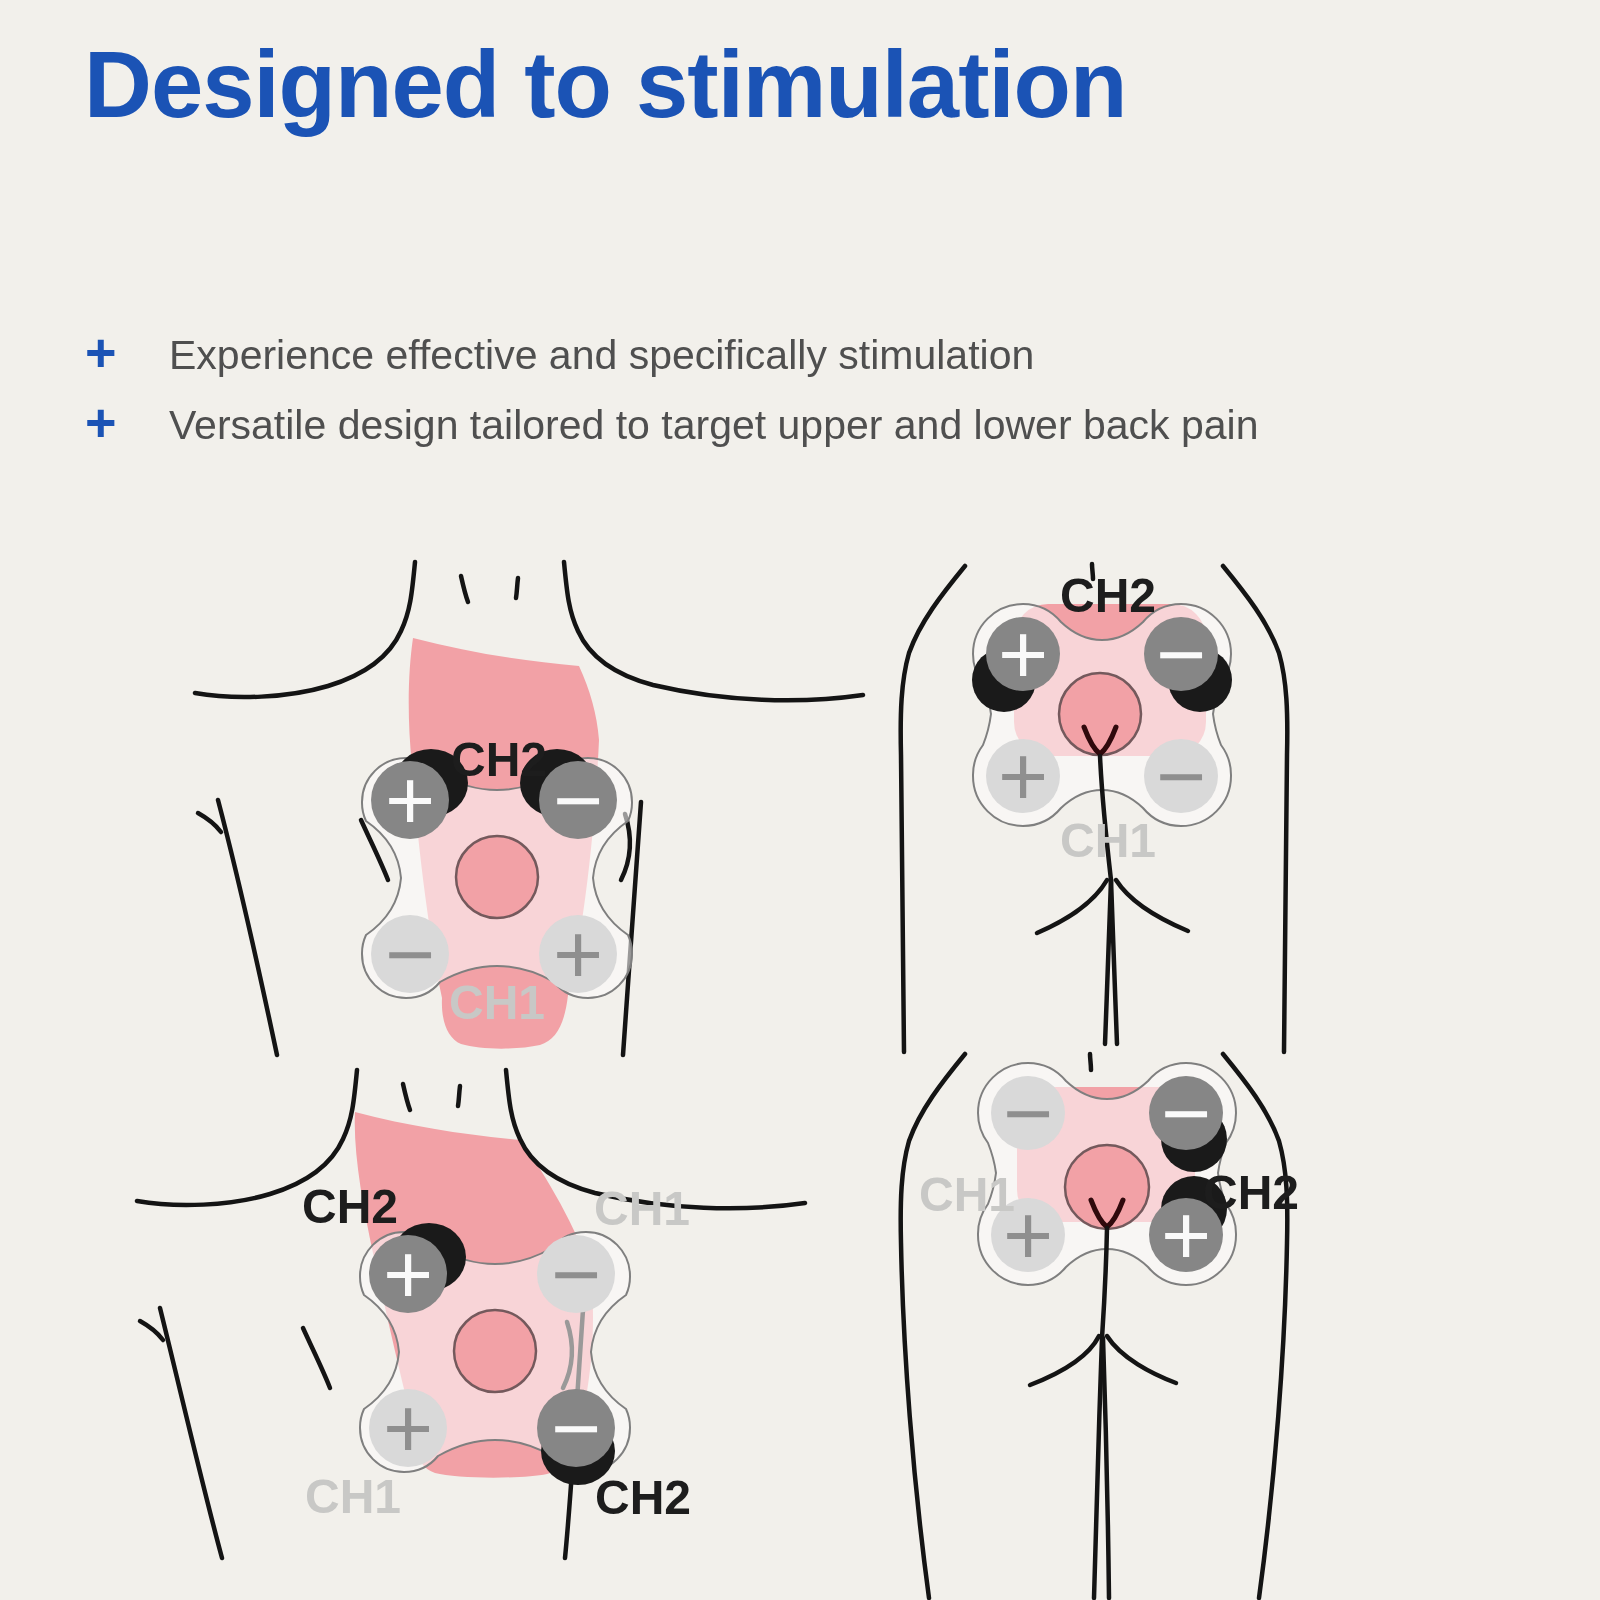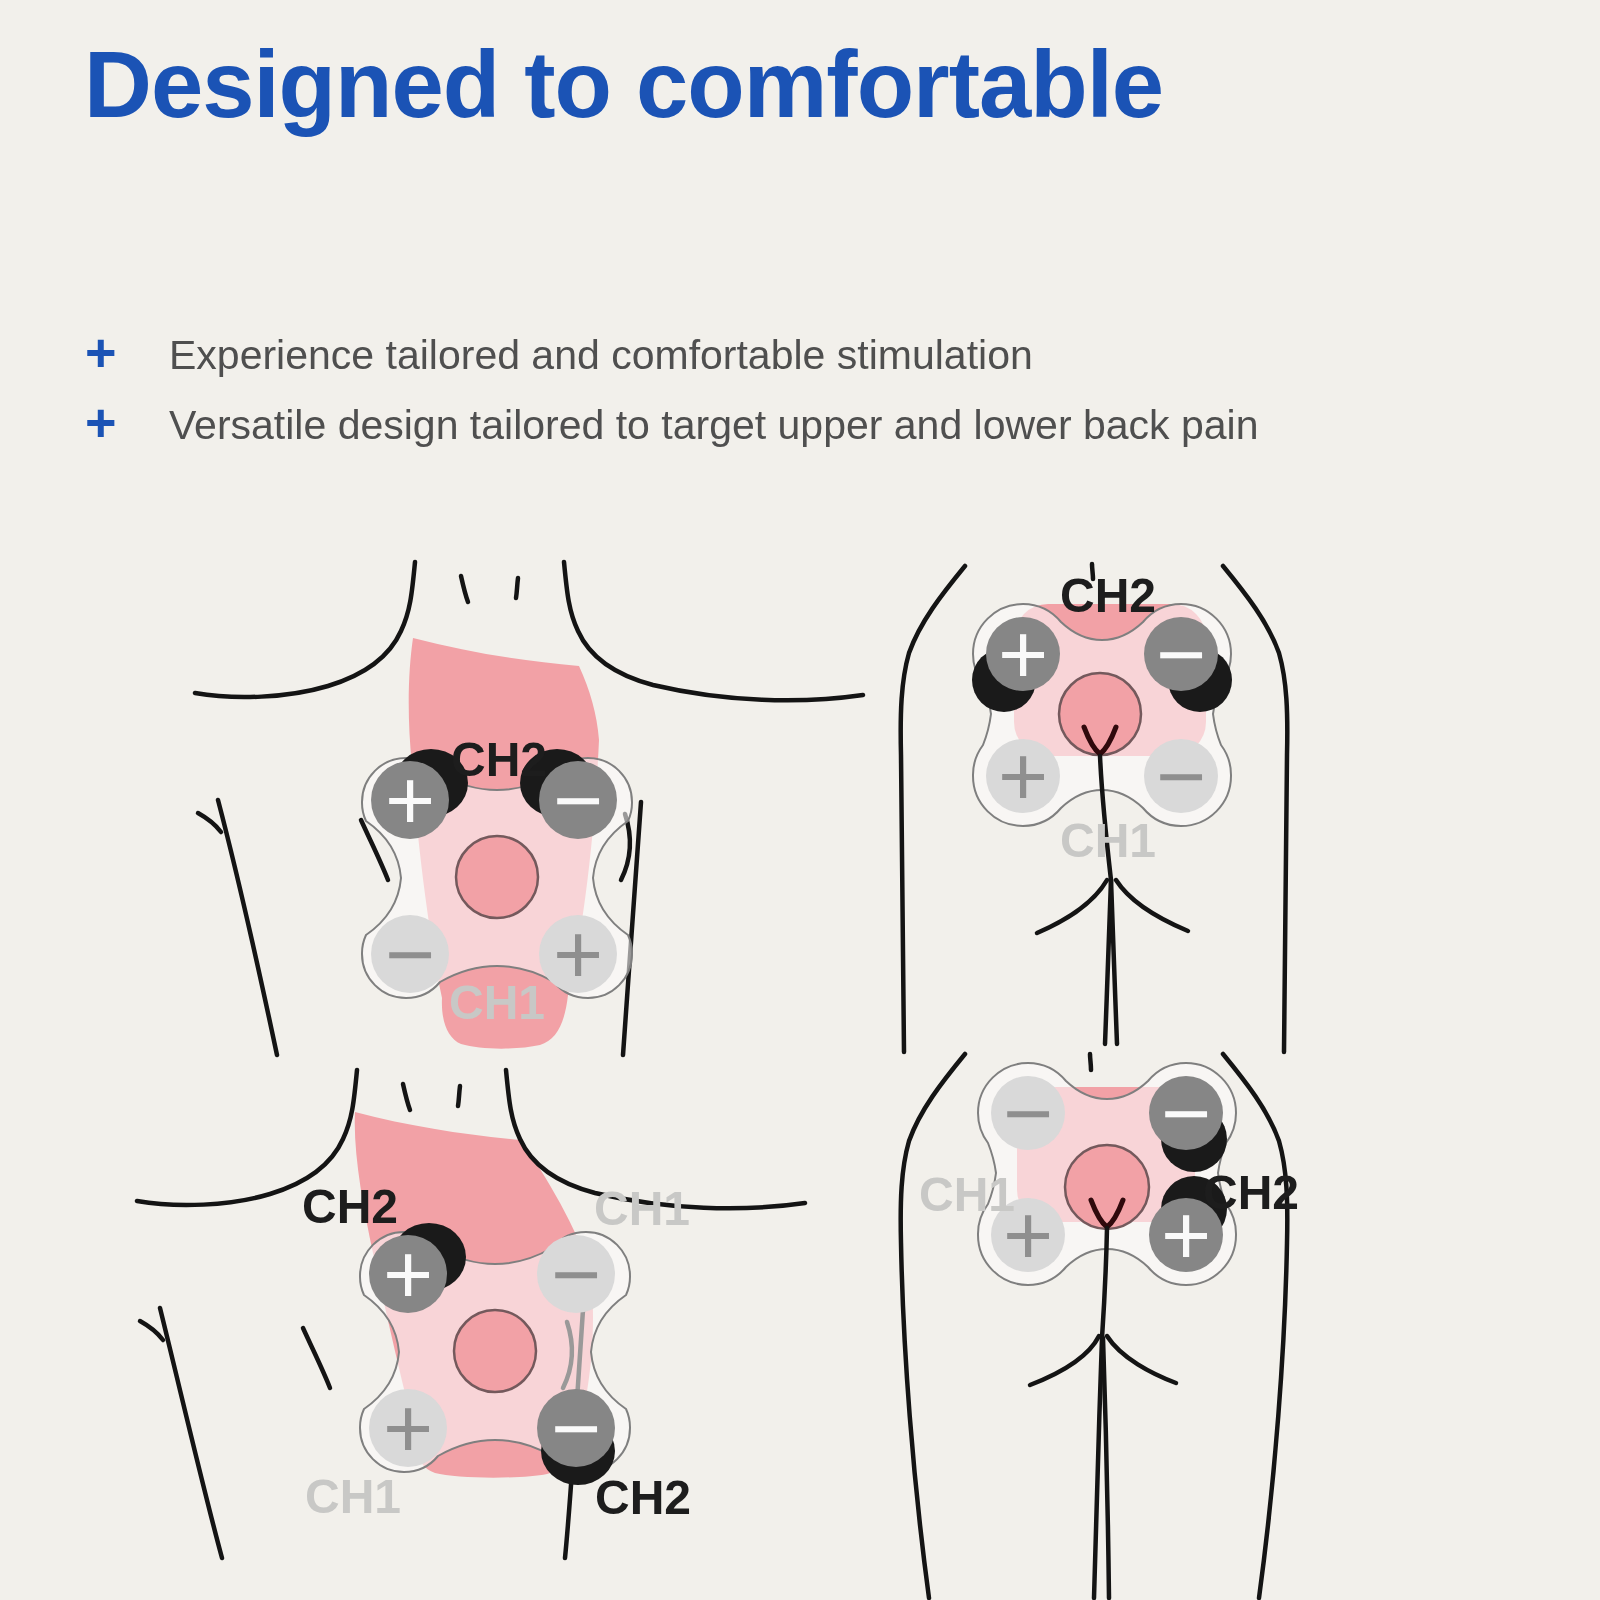--- a/index.html
+++ b/index.html
@@ -40,25 +40,25 @@
   .ch{font-size:48px;font-weight:700;text-anchor:middle}
   .ch-dark{fill:#1d1d1d}
   .ch-light{fill:#c8c8c6}
   .vmark{fill:none;stroke:#30090c;stroke-width:5;stroke-linecap:round}
 </style>
 </head>
 <body>
 
 <div class="page">
 
-  <h1 class="title"><span>Designed to comfortable</span><br></h1>
+  <h1 class="title"><span>Designed to stimulation</span><br></h1>
 
   <div class="bullet b1">
     <span class="plus">+</span>
-    <span>Experience tailored and comfortable stimulation</span>
+    <span>Experience effective and specifically stimulation</span>
   </div>
   <div class="bullet b2">
     <span class="plus">+</span>
     <span>Versatile design tailored to target upper and lower back pain</span>
   </div>
 
   <svg class="fig f1" width="690" height="515" viewBox="0 0 690 515">
     <path class="pink" d="M 228 88 C 285 103 340 111 394 116 C 405 140 412 164 414 190 C 409 300 396 390 383 445 C 380 472 372 490 355 495 C 332 500 296 500 276 494 C 262 488 256 470 257 448 C 243 380 231 280 227 215 C 222 168 223 122 228 88 Z"></path>
     <g class="outline">
       <path d="M 230 12 C 227 44 225 62 216 81 C 203 110 176 126 143 136 C 103 148 50 150 10 143"></path>

